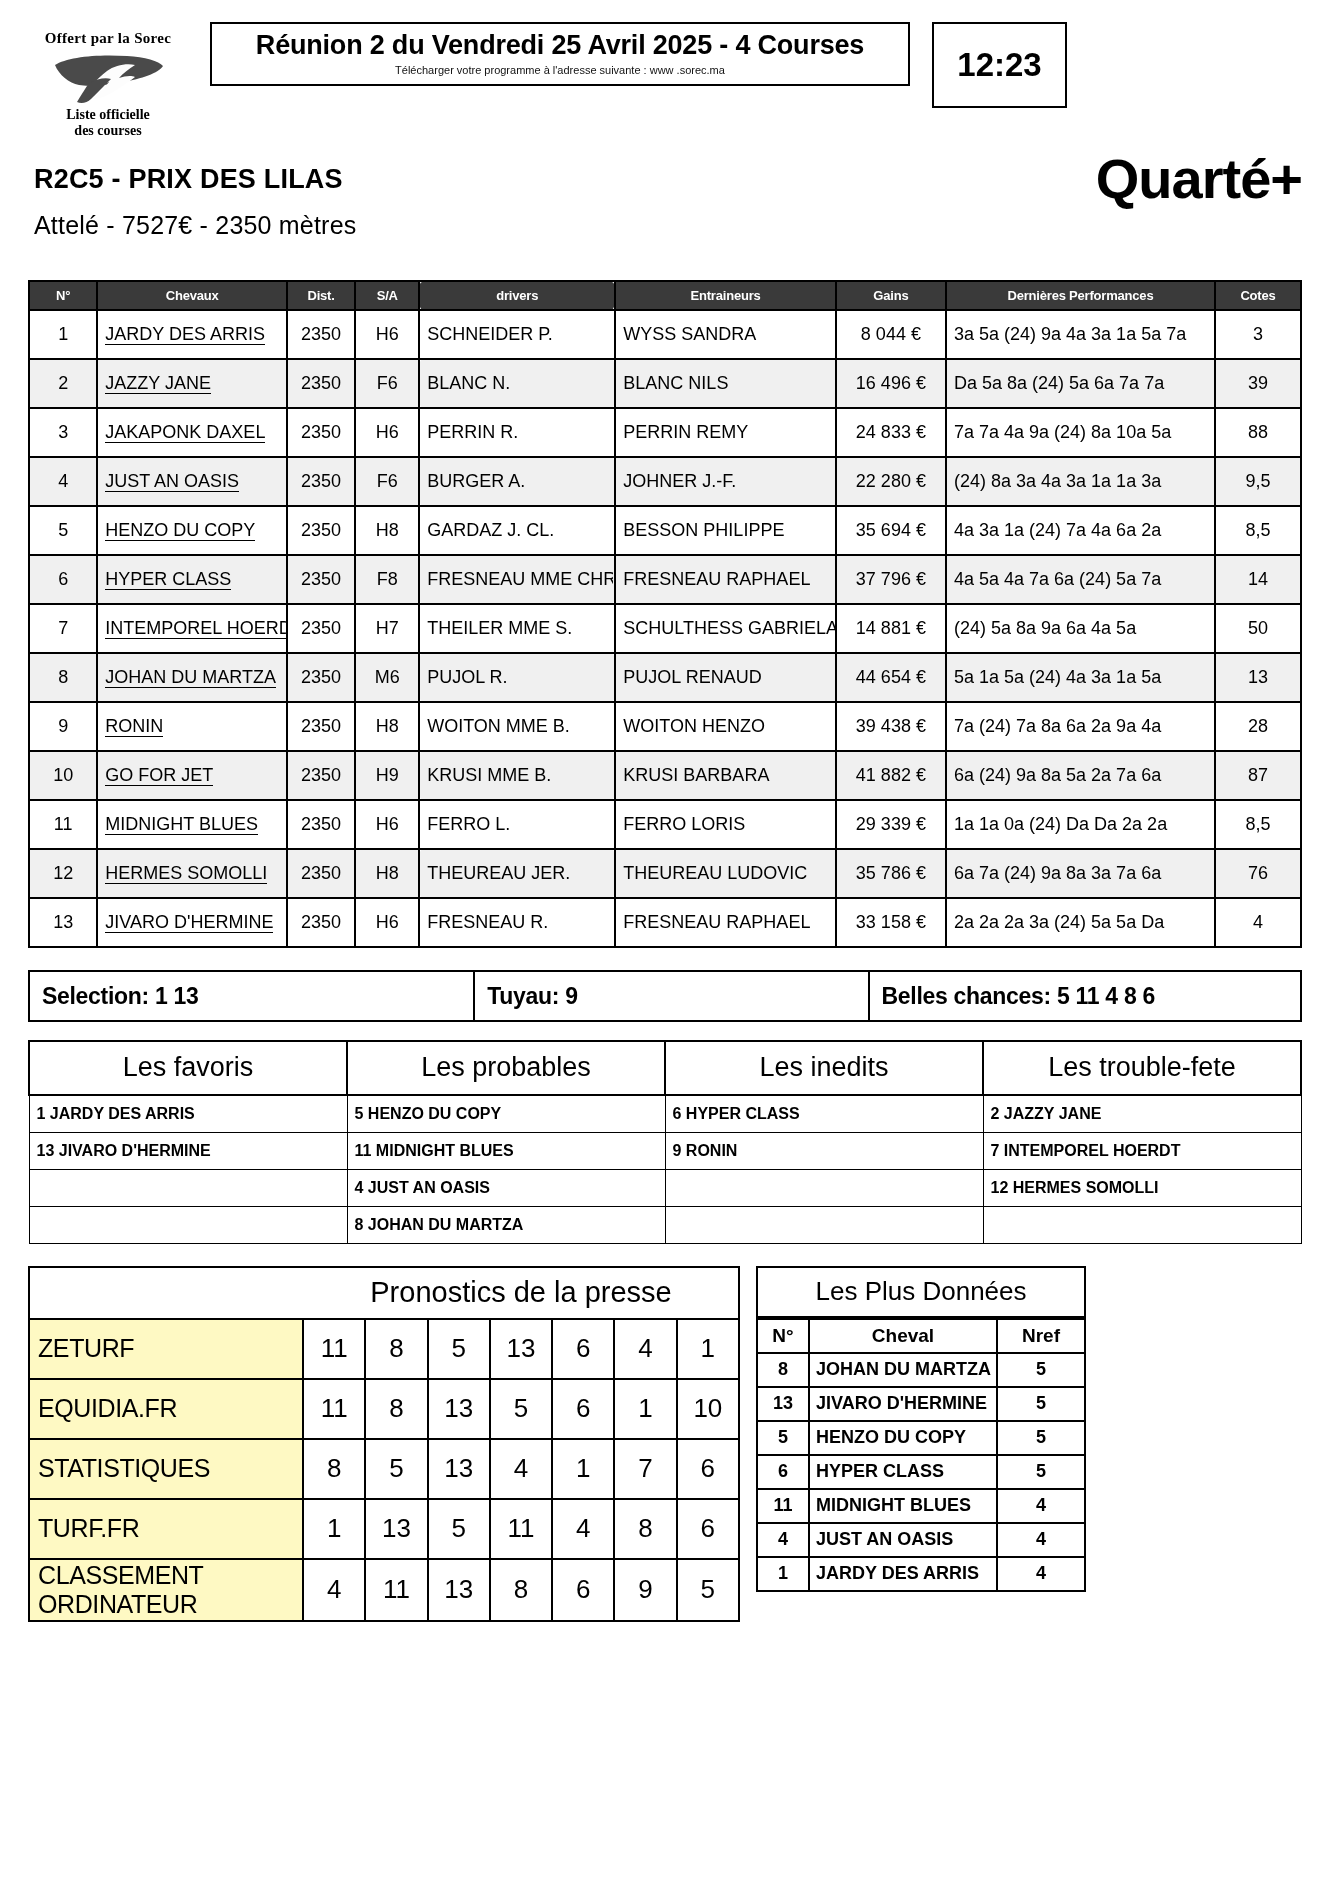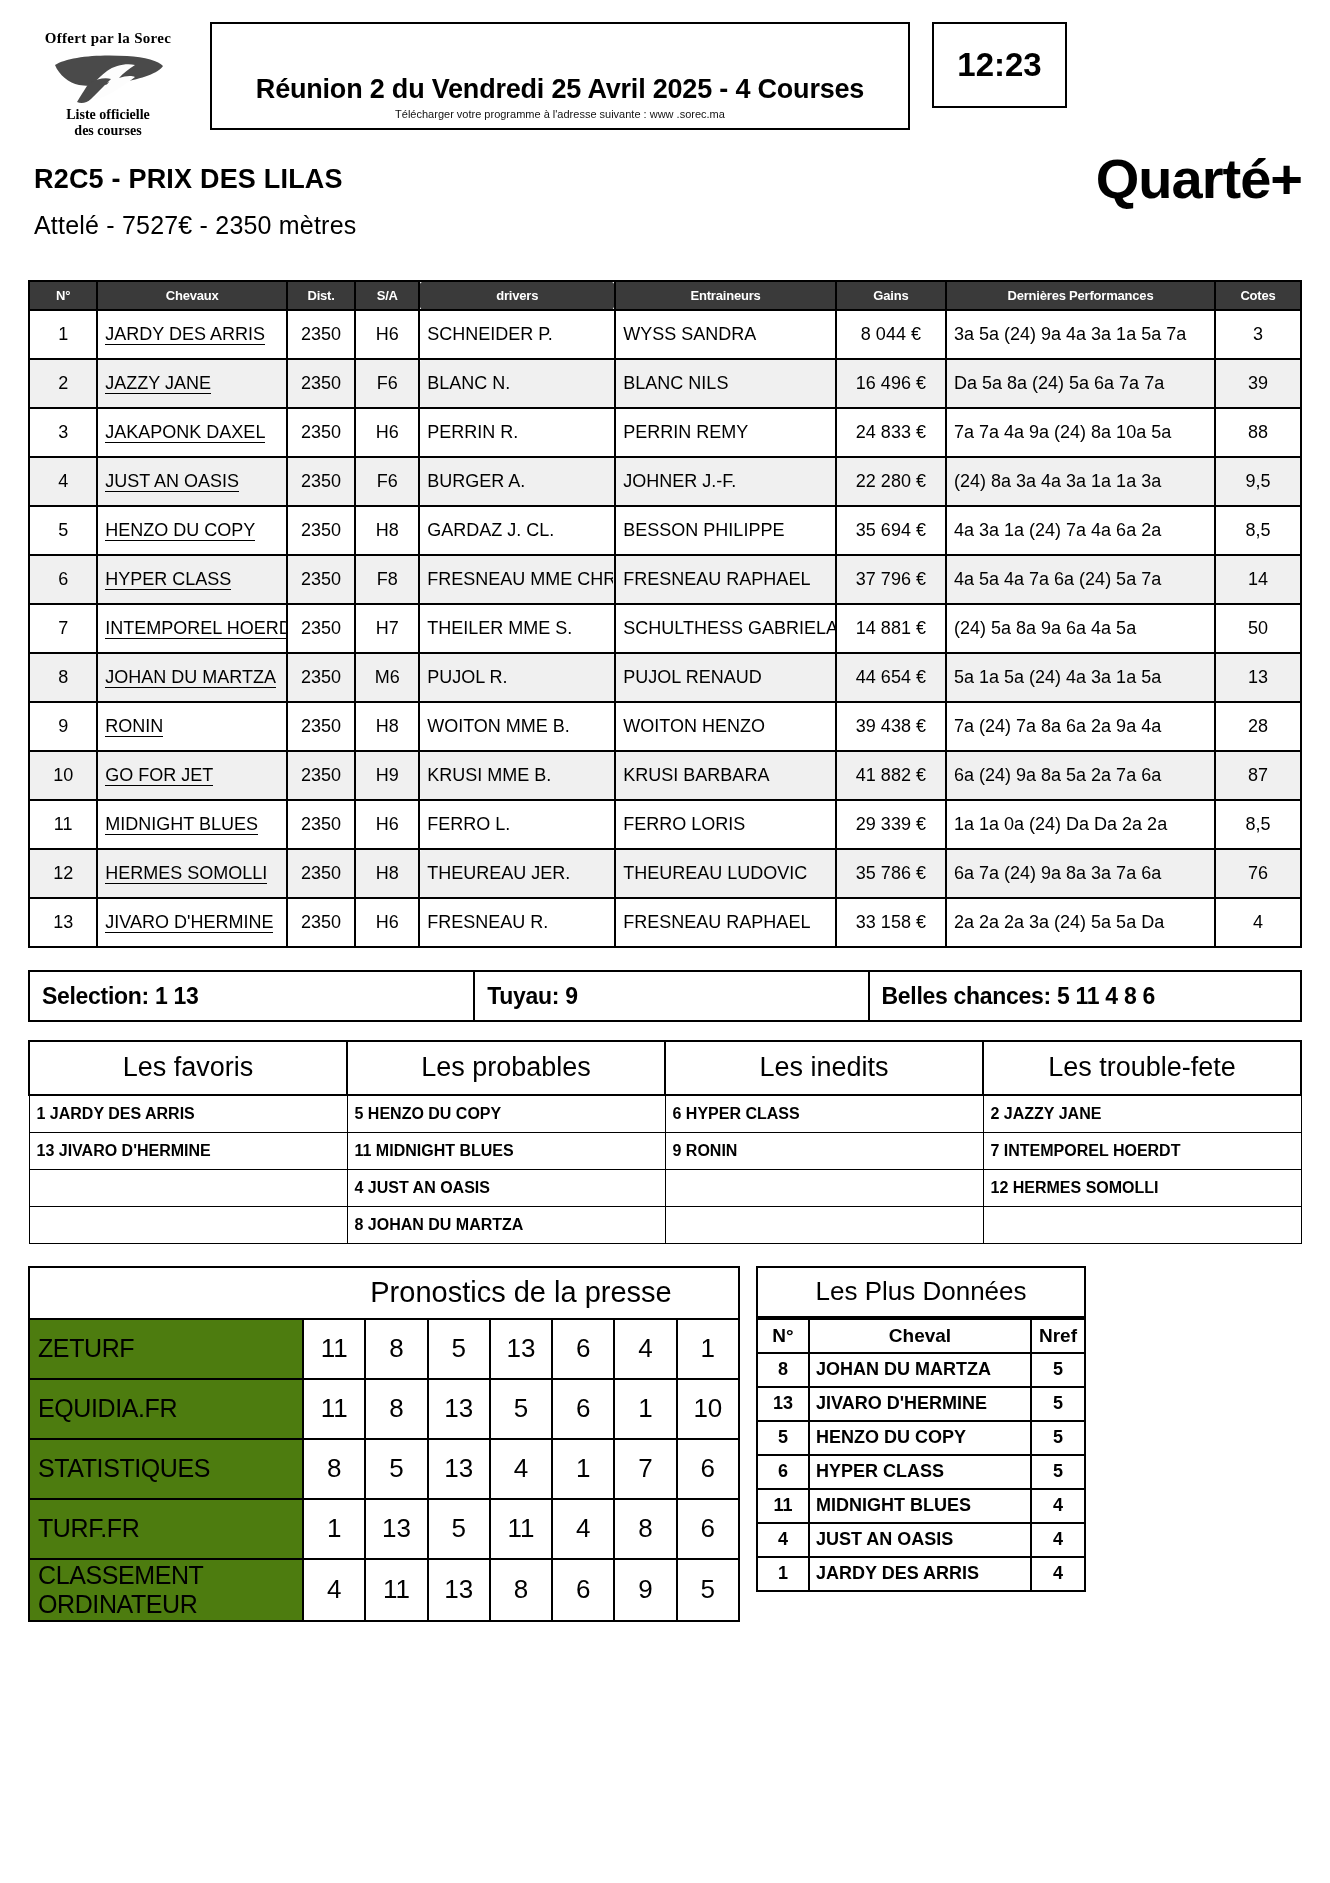--- a/index.html
+++ b/index.html
@@ -58,21 +58,20 @@
     padding: 6px 10px 8px 10px;
     text-align: center;
     background: #fff;
     max-width: 700px;
   }
   .title-line1 {
     font-size: 27px;
     font-weight: bold;
     letter-spacing: -0.2px;
     white-space: nowrap;
-    margin-top: 44px;
   }
   .title-line2 {
     font-size: 29px;
     font-weight: bold;
     color: #3b3b3b;
     margin-top: 4px;
     white-space: nowrap;
   }
   .title-line3 {
     font-size: 11px;
@@ -235,21 +234,21 @@
     table-layout: fixed;
   }
   table.press td {
     border: 2px solid #000;
     height: 60px;
     font-size: 26px;
     text-align: center;
   }
   table.press td.src {
     text-align: left;
-    background: #4d7c0f;
+    background: #fef9c3;
     padding-left: 8px;
     font-size: 25px;
     width: 274px;
     letter-spacing: -0.4px;
   }
 
   .plus-block {
     width: 330px;
     flex: 0 0 330px;
     margin-left: 16px;
@@ -277,21 +276,21 @@
   }
   table.plus td {
     border: 2px solid #000;
     height: 34px;
     font-size: 18px;
     font-weight: bold;
     text-align: center;
   }
   table.plus td.nm { text-align: left; padding-left: 6px; }
   .p-no  { width: 52px; }
-  .p-nref{ width: 54px; }
+  .p-nref{ width: 88px; }
 </style>
 </head>
 <body>
 
 <div class="header">
 
   <div class="logo-box">
     <div class="logo-top-text">Offert par la Sorec</div>
     <div class="logo-mark">
       <svg width="118" height="56" viewBox="0 0 118 56">

